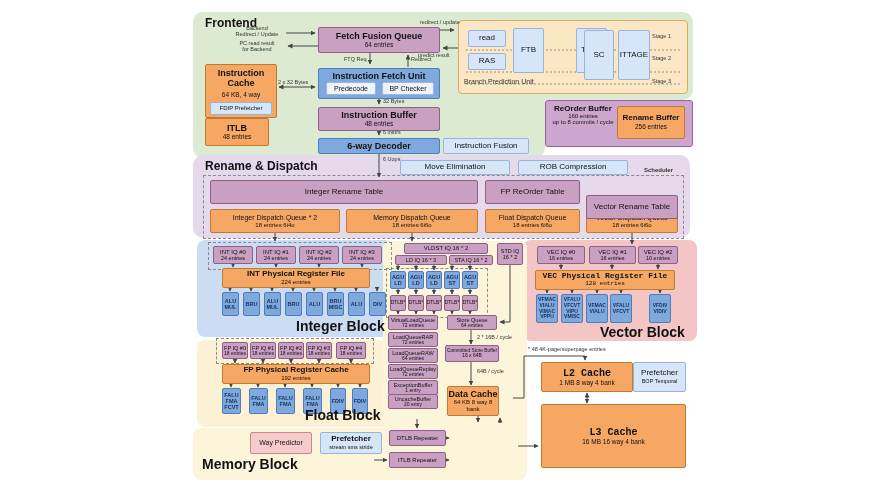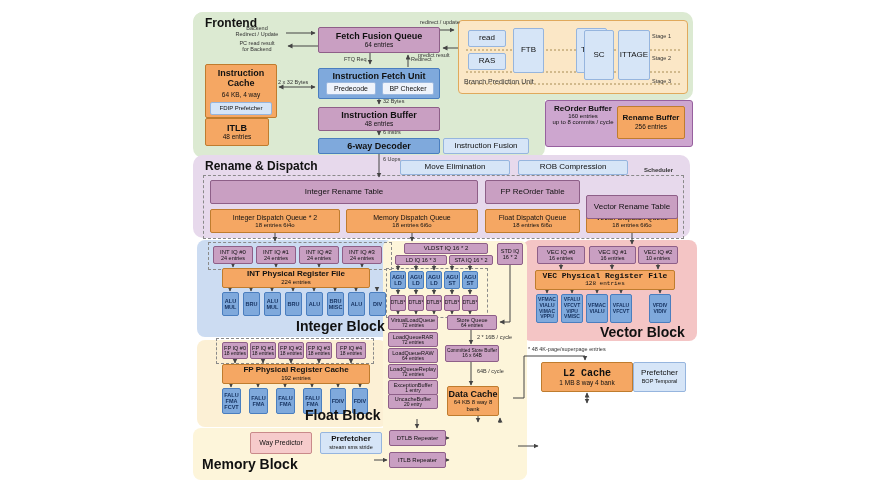--- a/index.html
+++ b/index.html
@@ -285,20 +285,24 @@
   <div class="lbl t11" style="left:202px;top:456px;">Memory Block</div>
 
   <div class="box orange" style="left:541px;top:362px;width:92px;height:30px;">
     <div class="t10b">L2 Cache</div>
     <div class="t65">1 MB 8 way 4 bank</div>
   </div>
   <div class="box pale" style="left:633px;top:362px;width:53px;height:30px;">
     <div class="t8">Prefetcher</div>
     <div class="t55">BOP Temporal</div>
   </div>
+  <div class="box orange" style="left:541px;top:404px;width:145px;height:64px;">
+    <div class="t10b">L3 Cache</div>
+    <div class="t65">16 MB 16 way 4 bank</div>
+  </div>
 
 <div class="box mauve" style="left: 213px; top: 246px; width: 40px; height: 18px;">
       <div class="t6">INT IQ #0</div>
       <div class="t55">24 entries</div>
     </div>
     <div class="box mauve" style="left: 256px; top: 246px; width: 40px; height: 18px;">
       <div class="t6">INT IQ #1</div>
       <div class="t55">24 entries</div>
     </div>
     <div class="box mauve" style="left: 299px; top: 246px; width: 40px; height: 18px;">

